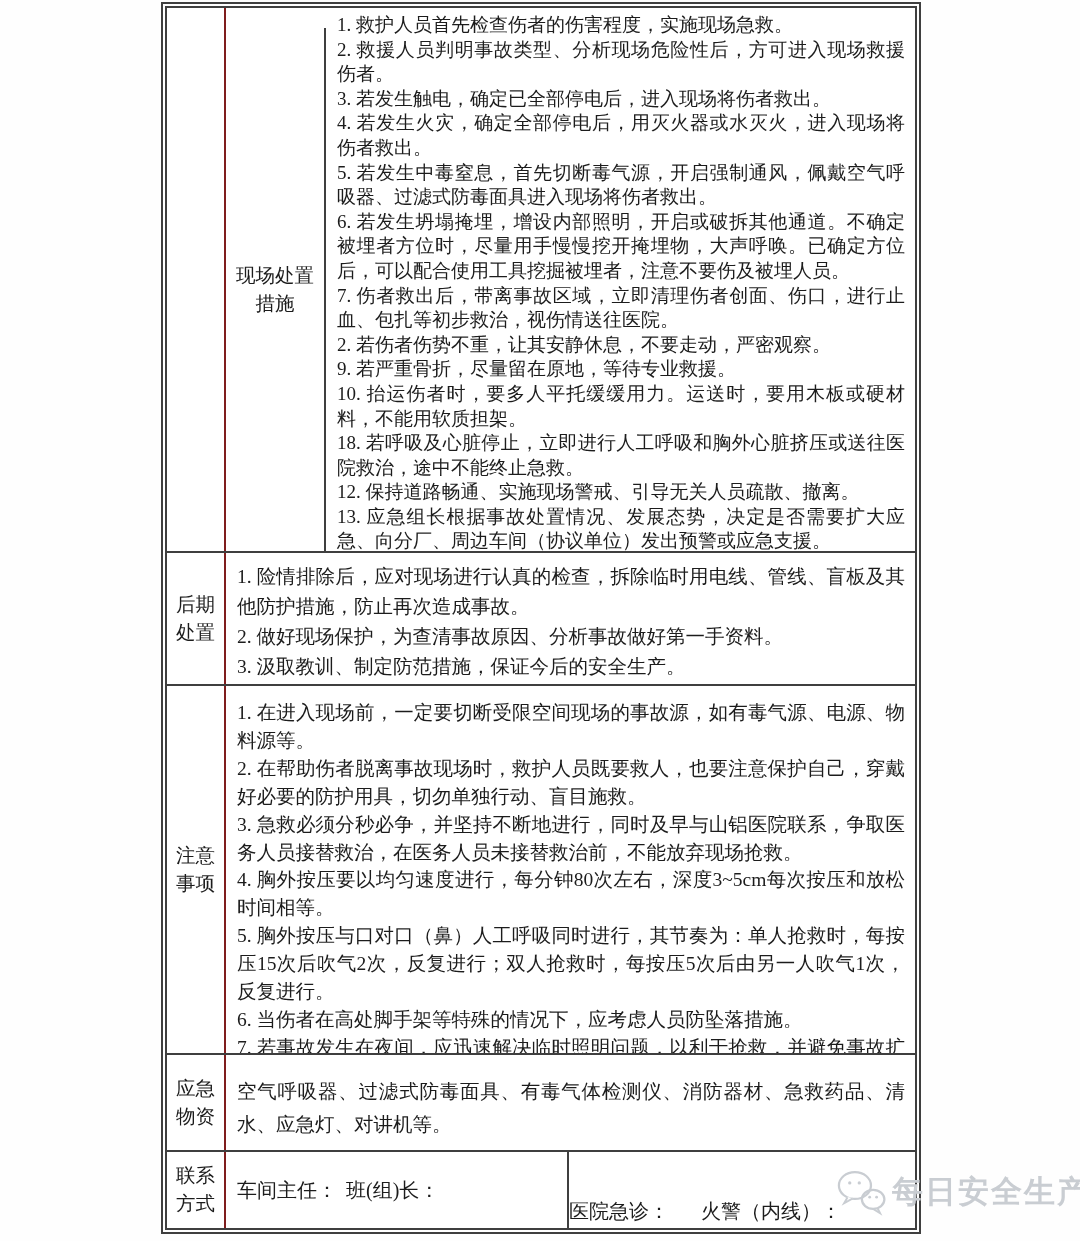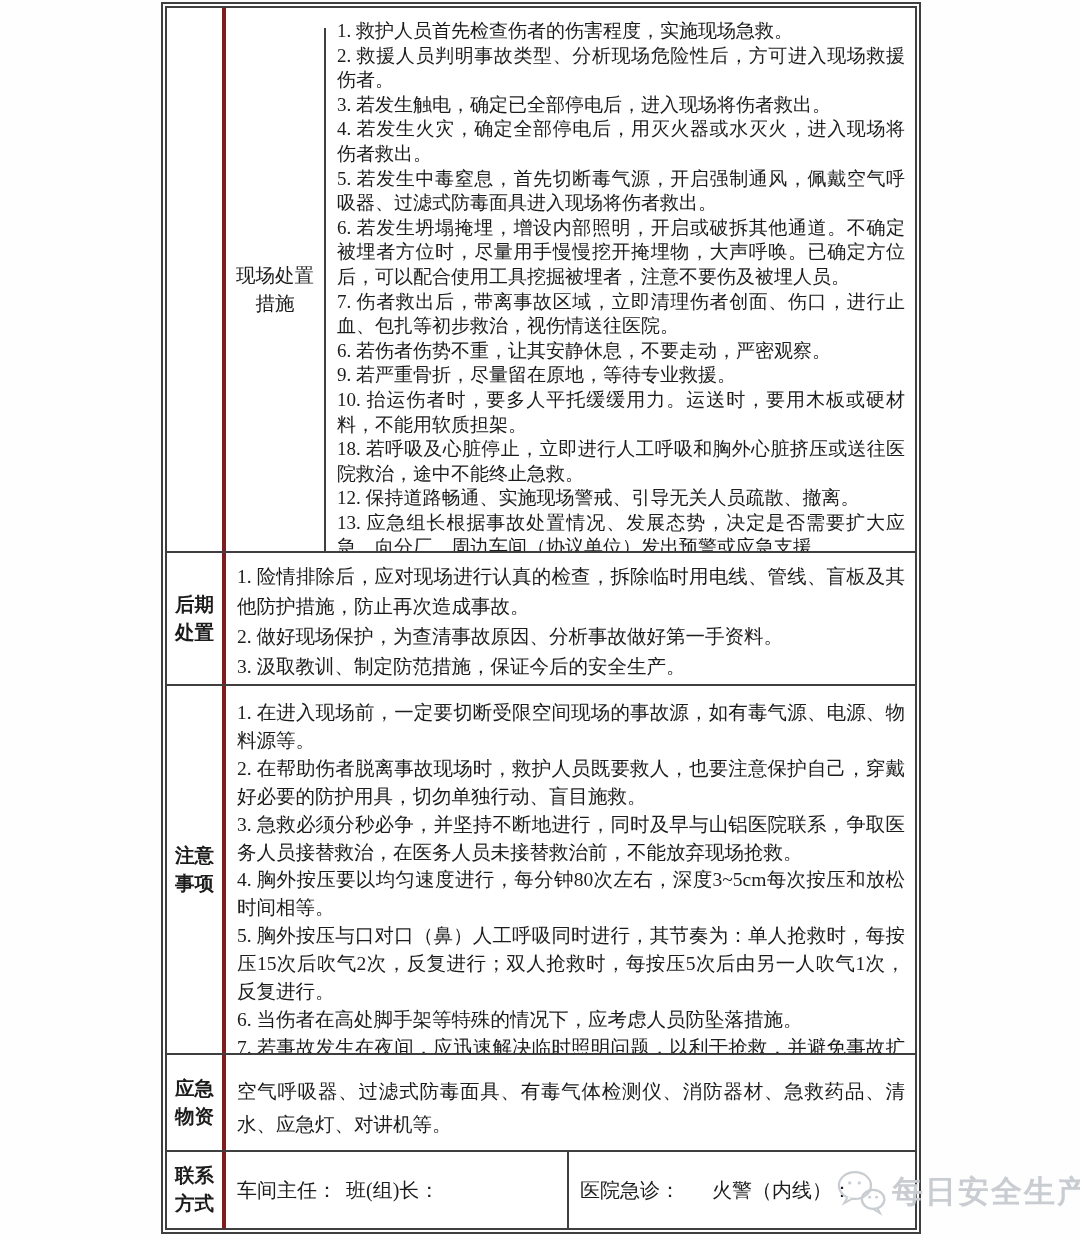--- a/index.html
+++ b/index.html
@@ -34,71 +34,69 @@
   }
   .row { display: flex; overflow: hidden; }
   .row + .row { border-top: 2px solid #3f3f3f; }
   .row-onsite   { height: 543px; }
   .row-post     { height: 133px; }
   .row-notes    { height: 369px; }
   .row-supplies { height: 97px; }
   .row-contact  { flex: 1; }
   .hcell {
     width: 59px;
-    border-right: 4px solid #7f1d1d;
+    border-right: 2px solid #7f1d1d;
     display: flex;
     align-items: center;
     justify-content: center;
     text-align: center;
     white-space: pre-line;
     font-size: 19.5px;
     line-height: 28px;
     flex-shrink: 0;
-    font-weight: bold;
   }
   .hcell-sub {
     width: 100px;
     border-right: 2px solid #3f3f3f;
     display: flex;
     align-items: center;
     justify-content: center;
     text-align: center;
     white-space: pre-line;
     font-size: 19.5px;
     line-height: 28px;
     flex-shrink: 0;
     margin-top: 20px;
   }
   .content {
     flex: 1;
     padding: 4px 10px 0 11px;
     text-align: justify;
     overflow: hidden;
   }
-  .row-onsite .content   { font-size: 19px;   line-height: 24.6px; padding-top: 11px; }
+  .row-onsite .content   { font-size: 19px;   line-height: 24.6px; padding-top: 5px; }
   .row-post .content     { font-size: 19.5px; line-height: 30px;   padding-top: 9px; }
   .row-notes .content    { font-size: 19.5px; line-height: 27.9px; padding-top: 13px; }
   .row-supplies .content { font-size: 19.5px; line-height: 33px;   padding-top: 20px; }
   .item { text-align: justify; }
   
   .contact-left {
     width: 343px;
     border-right: 2px solid #3f3f3f;
     display: flex;
     align-items: center;
     padding-left: 11px;
     font-size: 20px;
     flex-shrink: 0;
   }
   .contact-right {
     flex: 1;
     display: flex;
-    align-items: center;
-    padding-left: 11px;
     font-size: 20px;
+    margin-top: 46px;
   }
   .contact-left span + span { margin-left: 9px; }
   .contact-right span + span { margin-left: 32px; }
   
   .watermark {
     position: absolute;
     left: 835px;
     top: 1168px;
     display: flex;
     align-items: center;
@@ -126,21 +124,21 @@
         <div class="hcell-sub">现场处置
 措施</div>
         <div class="content">
           <div class="item">1. 救护人员首先检查伤者的伤害程度，实施现场急救。</div>
           <div class="item">2. 救援人员判明事故类型、分析现场危险性后，方可进入现场救援伤者。</div>
           <div class="item">3. 若发生触电，确定已全部停电后，进入现场将伤者救出。</div>
           <div class="item">4. 若发生火灾，确定全部停电后，用灭火器或水灭火，进入现场将伤者救出。</div>
           <div class="item">5. 若发生中毒窒息，首先切断毒气源，开启强制通风，佩戴空气呼吸器、过滤式防毒面具进入现场将伤者救出。</div>
           <div class="item">6. 若发生坍塌掩埋，增设内部照明，开启或破拆其他通道。不确定被埋者方位时，尽量用手慢慢挖开掩埋物，大声呼唤。已确定方位后，可以配合使用工具挖掘被埋者，注意不要伤及被埋人员。</div>
           <div class="item">7. 伤者救出后，带离事故区域，立即清理伤者创面、伤口，进行止血、包扎等初步救治，视伤情送往医院。</div>
-          <div class="item">6. 若伤者伤势不重，让其安静休息，不要走动，严密观察。</div>
+          <div class="item">2. 若伤者伤势不重，让其安静休息，不要走动，严密观察。</div>
           <div class="item">9. 若严重骨折，尽量留在原地，等待专业救援。</div>
           <div class="item">10. 抬运伤者时，要多人平托缓缓用力。运送时，要用木板或硬材料，不能用软质担架。</div>
           <div class="item">18. 若呼吸及心脏停止，立即进行人工呼吸和胸外心脏挤压或送往医院救治，途中不能终止急救。</div>
           <div class="item">12. 保持道路畅通、实施现场警戒、引导无关人员疏散、撤离。</div>
           <div class="item">13. 应急组长根据事故处置情况、发展态势，决定是否需要扩大应急、向分厂、周边车间（协议单位）发出预警或应急支援。</div>
         </div>
       </div>
 
       <div class="row row-post">
         <div class="hcell">后期

